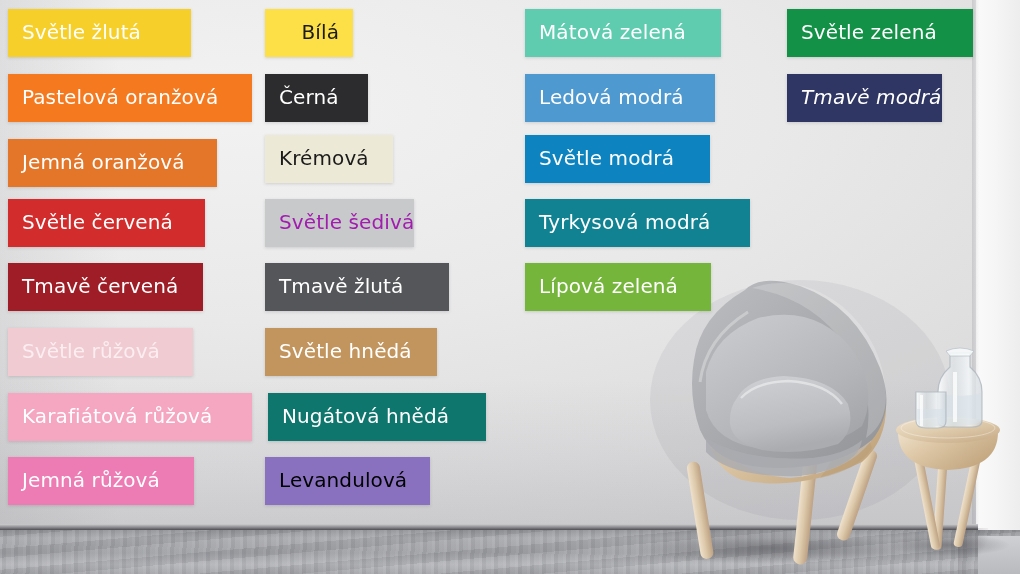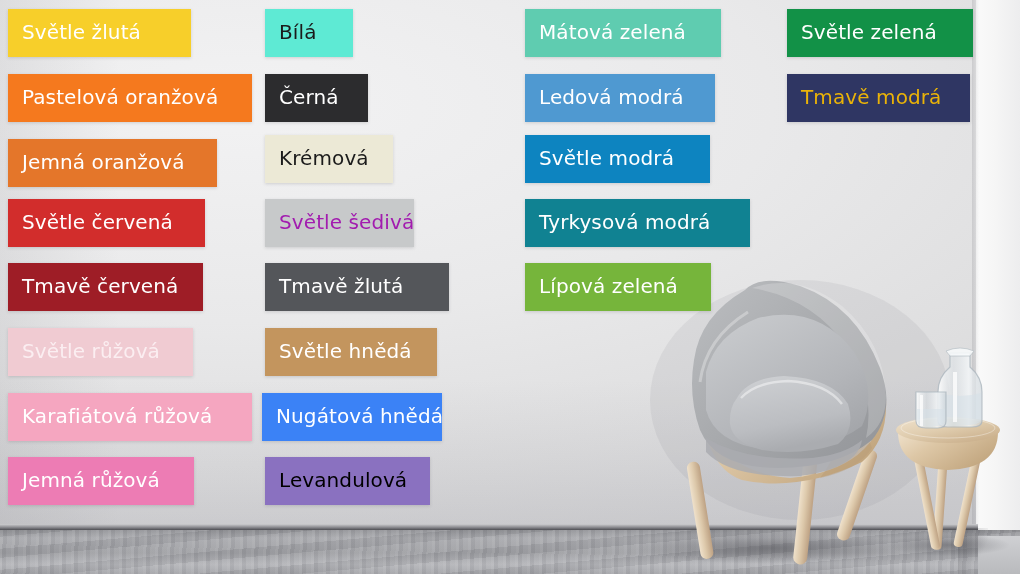--- a/index.html
+++ b/index.html
@@ -205,39 +205,39 @@
       </div>
       <div class="swatch" style="left: 8px; top: 328px; width: 185px; background: rgb(240, 203, 210); color: rgb(251, 238, 241);">
         <span>Světle růžová</span>
       </div>
       <div class="swatch" style="left: 8px; top: 393px; width: 244px; background: rgb(245, 166, 192); color: rgb(255, 255, 255);">
         <span>Karafiátová růžová</span>
       </div>
       <div class="swatch" style="left: 8px; top: 457px; width: 186px; background: rgb(237, 124, 180); color: rgb(255, 255, 255);">
         <span>Jemná růžová</span>
       </div>
-      <div class="swatch" style="left: 265px; top: 9px; width: 88px; background: #5eead4; color: rgb(27, 27, 27);">
+      <div class="swatch" style="left: 265px; top: 9px; width: 88px; background: #fde047; color: rgb(27, 27, 27); justify-content: flex-end;">
         <span>Bílá</span>
       </div>
       <div class="swatch" style="left: 265px; top: 74px; width: 103px; background: rgb(44, 44, 46); color: rgb(255, 255, 255);">
         <span>Černá</span>
       </div>
       <div class="swatch" style="left: 265px; top: 135px; width: 128px; background: rgb(236, 233, 214); color: rgb(27, 27, 27);">
         <span>Krémová</span>
       </div>
       <div class="swatch" style="left: 265px; top: 199px; width: 149px; background: rgb(199, 201, 202); color: #a21caf;">
         <span>Světle šedivá</span>
       </div>
       <div class="swatch" style="left: 265px; top: 263px; width: 184px; background: rgb(84, 86, 90); color: rgb(255, 255, 255);">
         <span>Tmavě žlutá</span>
       </div>
       <div class="swatch" style="left: 265px; top: 328px; width: 172px; background: rgb(195, 149, 94); color: rgb(255, 255, 255);">
         <span>Světle hnědá</span>
       </div>
-      <div class="swatch" style="left: 262px; top: 393px; width: 180px; background: #3b82f6; color: rgb(255, 255, 255);">
+      <div class="swatch" style="left: 268px; top: 393px; width: 218px; background: #0f766e; color: rgb(255, 255, 255);">
         <span>Nugátová hnědá</span>
       </div>
       <div class="swatch" style="left: 265px; top: 457px; width: 165px; background: rgb(138, 113, 192); color: #000000;">
         <span>Levandulová</span>
       </div>
       <div class="swatch" style="left: 525px; top: 9px; width: 196px; background: rgb(95, 204, 176); color: rgb(255, 255, 255);">
         <span>Mátová zelená</span>
       </div>
       <div class="swatch" style="left: 525px; top: 74px; width: 190px; background: rgb(79, 153, 209); color: rgb(255, 255, 255);">
         <span>Ledová modrá</span>
@@ -247,18 +247,18 @@
       </div>
       <div class="swatch" style="left: 525px; top: 199px; width: 225px; background: rgb(16, 130, 146); color: rgb(255, 255, 255);">
         <span>Tyrkysová modrá</span>
       </div>
       <div class="swatch" style="left: 525px; top: 263px; width: 186px; background: rgb(118, 181, 59); color: rgb(255, 255, 255);">
         <span>Lípová zelená</span>
       </div>
       <div class="swatch" style="left: 787px; top: 9px; width: 186px; background: rgb(18, 145, 71); color: rgb(255, 255, 255);">
         <span>Světle zelená</span>
       </div>
-      <div class="swatch" style="left: 787px; top: 74px; width: 183px; background: rgb(47, 54, 99); color: #eab308;">
+      <div class="swatch" style="left: 787px; top: 74px; width: 155px; background: rgb(47, 54, 99); color: #ffffff; font-style: italic;">
         <span>Tmavě modrá</span>
       </div>
     </div>
 
 </div>
 
 </body></html>

